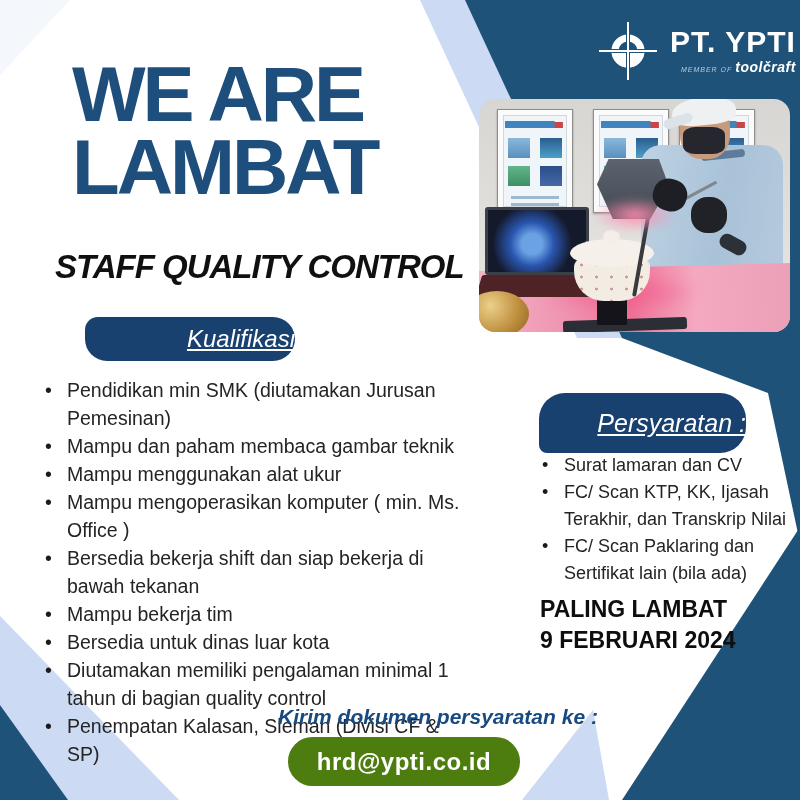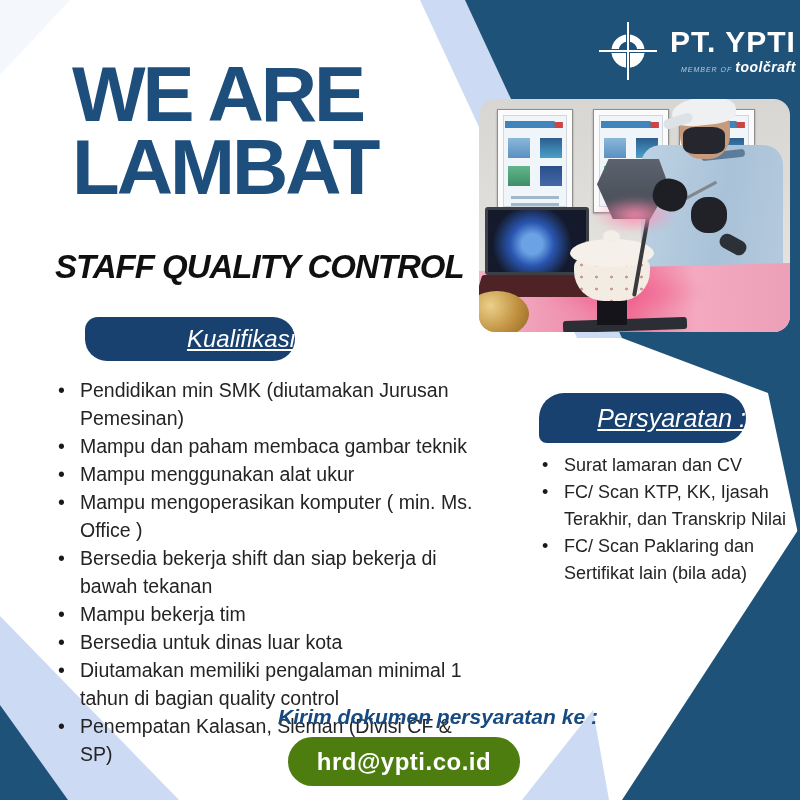--- a/index.html
+++ b/index.html
@@ -27,27 +27,27 @@
   
   .headline{position:absolute;left:72px;top:58px;z-index:2;color:var(--primary-dark);
     font-weight:bold;font-size:78px;line-height:0.93;letter-spacing:-3px;}
   .position-title{position:absolute;left:55px;top:248px;z-index:2;color:#101010;
     font-weight:bold;font-style:italic;font-size:33px;letter-spacing:-1px;}
 
   
   .pill{position:absolute;z-index:2;background:var(--pill-navy);color:#fff;display:flex;
     align-items:center;justify-content:flex-end;font-style:italic;text-decoration:underline;}
   .pill-kual{left:85px;top:317px;width:210px;height:44px;border-radius:14px 24px 24px 24px;font-size:24px;}
-  .pill-pers{left:539px;top:393px;width:207px;height:50px;border-radius:26px 26px 26px 8px;font-size:25px;}
+  .pill-pers{left:539px;top:393px;width:207px;height:60px;border-radius:26px 26px 26px 8px;font-size:25px;}
 
   
   ul.bullets{list-style:none;position:absolute;z-index:2;color:var(--text-black);}
   ul.bullets li{position:relative;padding-left:24px;}
   ul.bullets li::before{content:"\2022";position:absolute;left:2px;color:#1a1a1a;}
-  .qual-list{left:56px;top:376px;width:432px;font-size:19.5px;line-height:28px;}
+  .qual-list{left:43px;top:376px;width:432px;font-size:19.5px;line-height:28px;}
   .req-list{left:540px;top:452px;width:252px;font-size:18px;line-height:27px;}
 
   
   .deadline{position:absolute;left:540px;top:594px;z-index:2;color:#0e0e0e;font-weight:bold;
     font-size:23px;line-height:31px;letter-spacing:0px;}
 
   
   .send-label{position:absolute;left:238px;top:705px;width:400px;text-align:center;z-index:2;
     color:#174a80;font-weight:bold;font-style:italic;font-size:21px;}
   .email-pill{position:absolute;left:288px;top:737px;width:232px;height:49px;border-radius:26px;
@@ -198,19 +198,23 @@
 
   <div class="pill pill-pers">
     <span>Persyaratan :</span>
   </div>
   <ul class="bullets req-list">
     <li>Surat lamaran dan CV</li>
     <li>FC/ Scan KTP, KK, Ijasah Terakhir, dan Transkrip Nilai</li>
     <li>FC/ Scan Paklaring dan Sertifikat lain (bila ada)</li>
   </ul>
 
+  <div class="deadline">
+    <div>PALING LAMBAT</div>
+    <div>9 FEBRUARI 2024</div>
+  </div>
 
   <div class="send-label">Kirim dokumen persyaratan ke :</div>
   <div class="email-pill">
     <span>hrd@ypti.co.id</span>
   </div>
 
 </div>
 
 </body></html>

